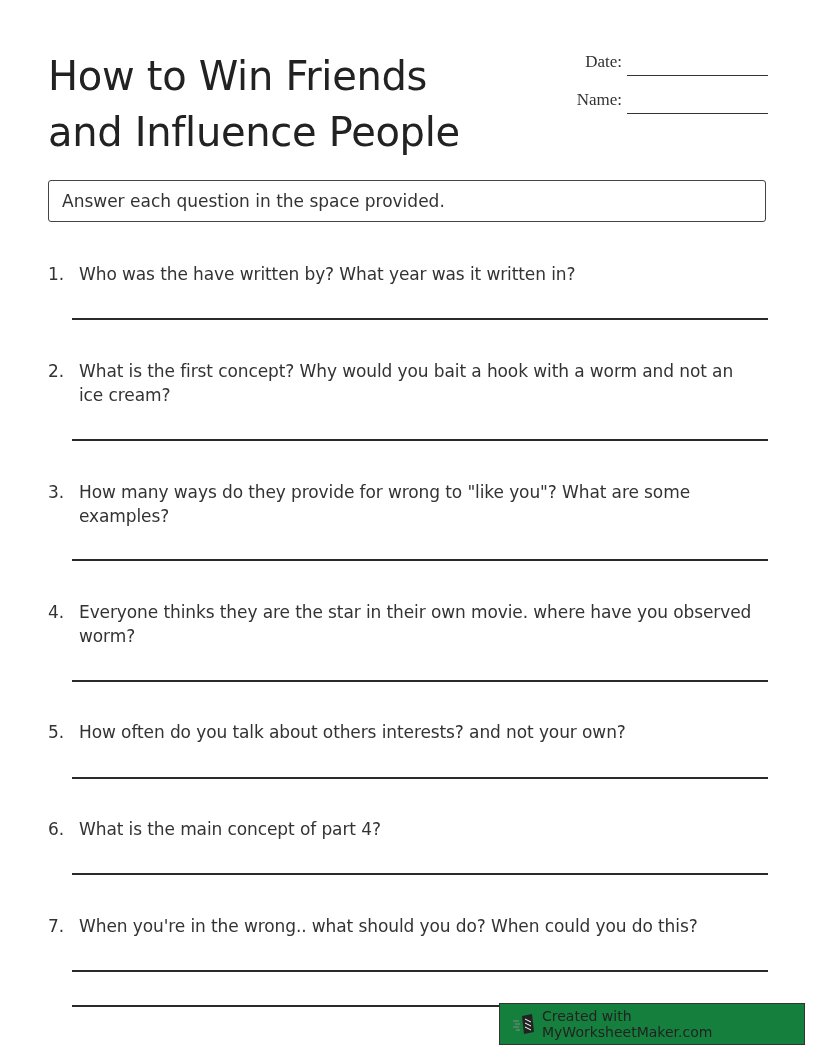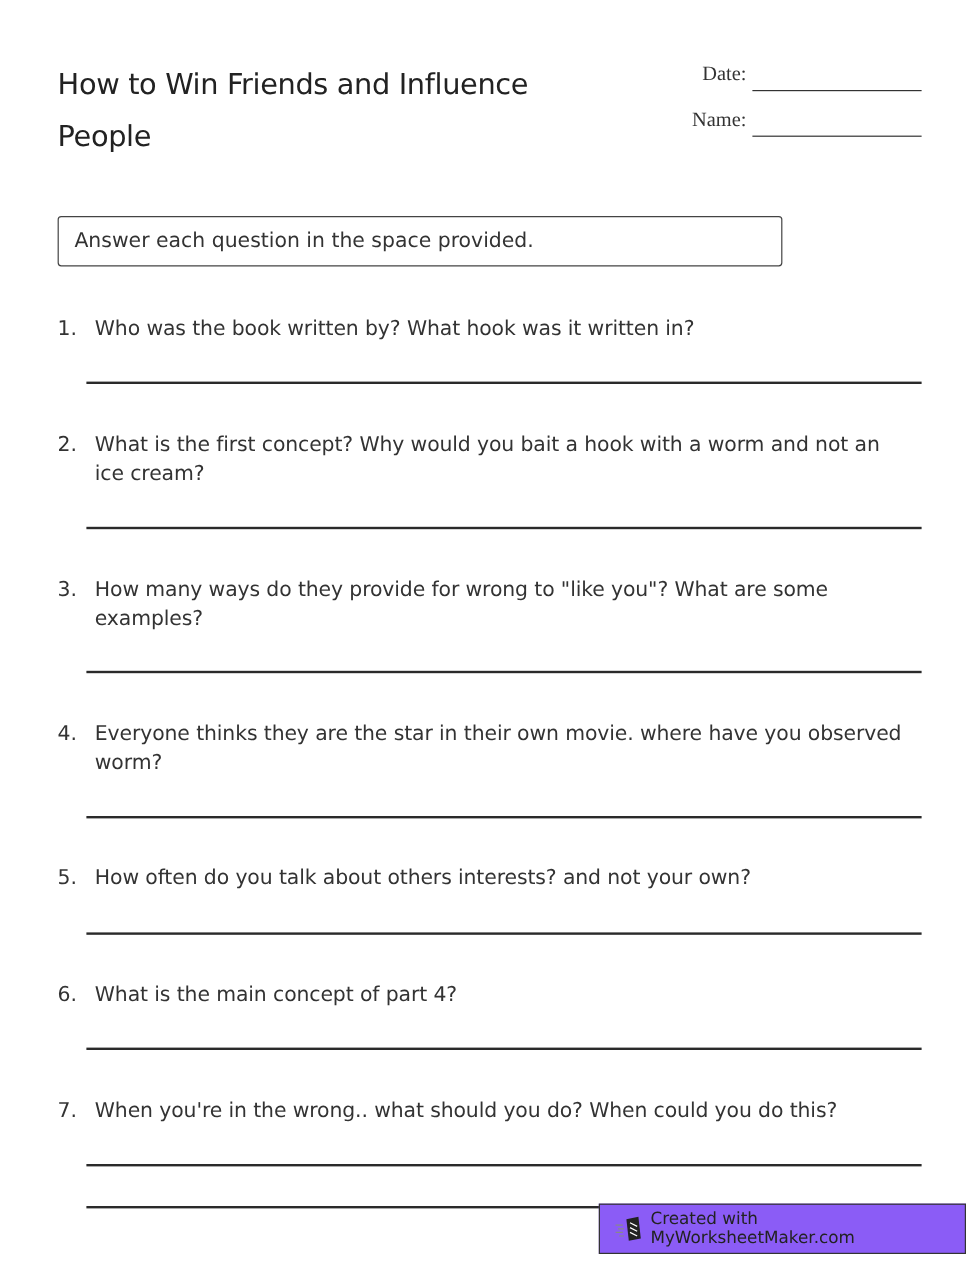--- a/index.html
+++ b/index.html
@@ -14,22 +14,22 @@
       overflow: hidden;
       font-family: "DejaVu Sans", sans-serif;
       color: #222222;
     }
     .title {
       position: absolute;
       left: 48px;
       top: 48px;
       width: 420px;
       font-family: "DejaVu Sans", sans-serif;
-      font-size: 24px;
-      line-height: 44px;
+      font-size: 40px;
+      line-height: 56px;
       color: #222222;
       font-weight: normal;
       margin: 0;
       letter-spacing: -0.3px;
     }
     .meta {
       position: absolute;
       left: 540px;
       top: 50px;
       width: 230px;
@@ -51,21 +51,21 @@
       position: absolute;
       left: 87px;
       top: 25px;
       width: 141px;
       border-bottom: 1.5px solid #333333;
     }
     .instructions {
       position: absolute;
       left: 48px;
       top: 180px;
-      width: 604px;
+      width: 718px;
       height: 42px;
       box-sizing: border-box;
       border: 1.5px solid #444444;
       border-radius: 3px;
       padding: 0 13px;
       font-size: 17px;
       line-height: 40px;
       color: #333333;
     }
     .question {
@@ -96,21 +96,21 @@
       border-bottom: 2px solid #2a2a2a;
     }
     .footer-badge {
       position: absolute;
       left: 499px;
       top: 1003px;
       width: 306px;
       height: 42px;
       box-sizing: border-box;
       border: 1.5px solid #333333;
-      background: #8b5cf6;
+      background: #15803d;
       display: flex;
       align-items: center;
       padding-left: 12px;
       font-size: 14px;
       color: #222222;
     }
     .footer-icon {
       width: 24px;
       height: 22px;
       margin-right: 6px;
@@ -130,21 +130,21 @@
   <div class="meta-row">
     <span class="meta-label">Name:</span>
     <span class="meta-line"></span>
   </div>
 </div>
 
 <div class="instructions">Answer each question in the space provided.</div>
 
 <div class="question" style="top:262px;">
   <span class="q-num">1.</span>
-  <span class="q-text">Who was the book written by? What hook was it written in?</span>
+  <span class="q-text">Who was the have written by? What year was it written in?</span>
 </div>
 <div class="answer-line" style="top:318px;"></div>
 
 <div class="question" style="top:359px;">
   <span class="q-num">2.</span>
   <span class="q-text">What is the first concept? Why would you bait a hook with a worm and not an ice cream?</span>
 </div>
 <div class="answer-line" style="top:439px;"></div>
 
 <div class="question" style="top:480px;">

